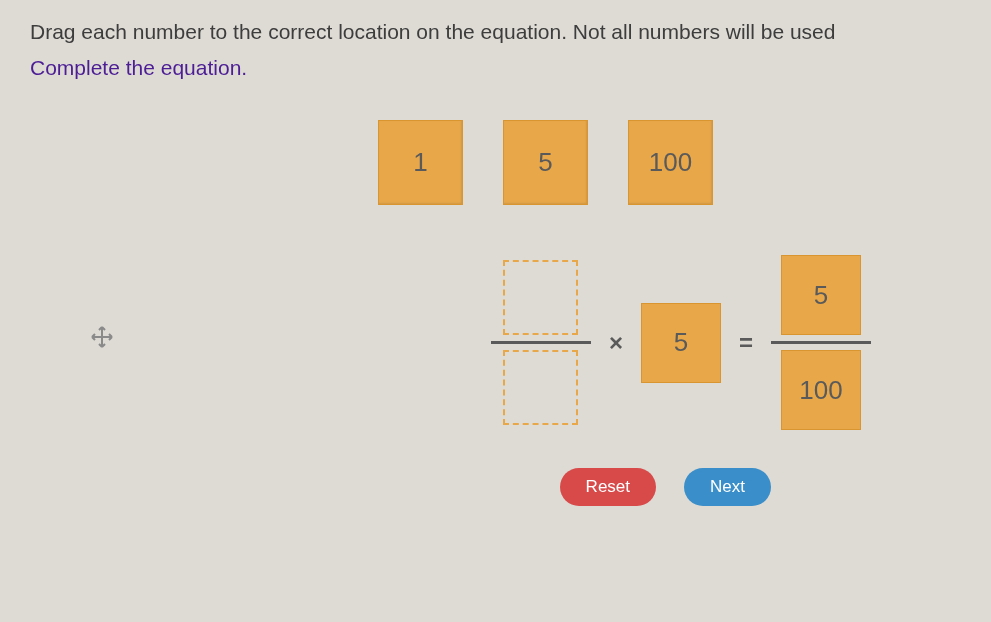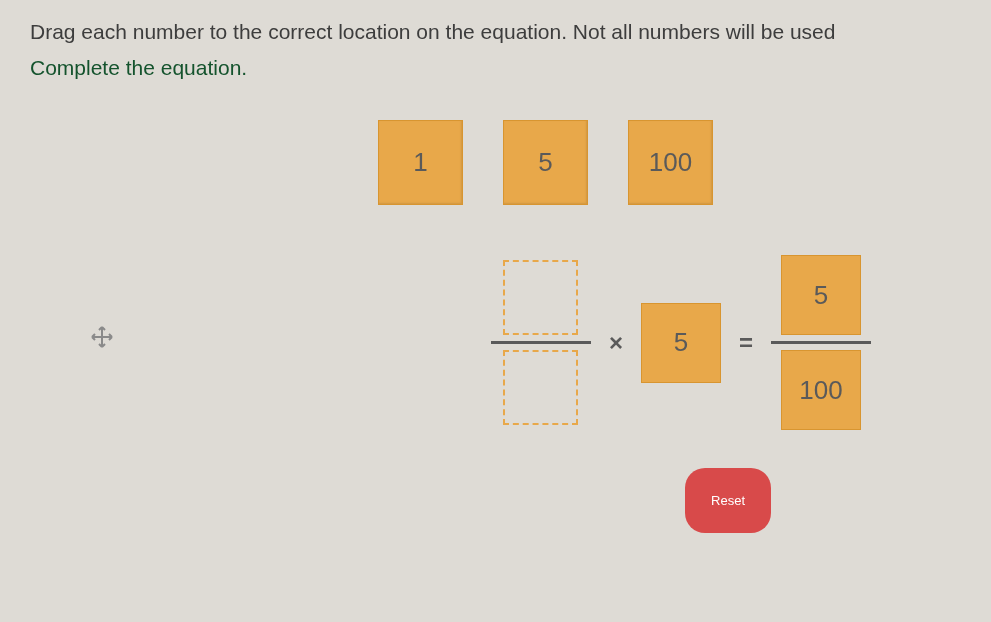--- a/index.html
+++ b/index.html
@@ -16,21 +16,21 @@
       color: #4a4a4a;
       position: relative;
     }
     .instruction-1 {
       font-size: 21px;
       color: #3d3d3d;
       margin-bottom: 12px;
     }
     .instruction-2 {
       font-size: 21px;
-      color: #14532d;
+      color: #4c1d95;
       margin-bottom: 40px;
     }
     .tiles-row {
       display: flex;
       gap: 40px;
       justify-content: center;
       margin-left: 100px;
       margin-bottom: 50px;
     }
     .tile {
@@ -95,25 +95,25 @@
       color: #5a5a5a;
     }
     .buttons-row {
       display: flex;
       gap: 28px;
       justify-content: flex-end;
       margin-right: 190px;
       margin-top: 38px;
     }
     .btn {
-      padding: 25px 26px;
+      padding: 9px 26px;
       border-radius: 20px;
       border: none;
       color: #fff;
-      font-size: 13px;
+      font-size: 17px;
       font-weight: 500;
       cursor: pointer;
       text-align: right;
     }
     .btn-reset {
       background: #d84a4a;
     }
     .btn-next {
       background: #3a8ec9;
     }
@@ -147,13 +147,14 @@
   <div class="op">=</div>
   <div class="fraction">
     <div class="fixed-tile">5</div>
     <div class="fraction-bar"></div>
     <div class="fixed-tile">100</div>
   </div>
 </div>
 
 <div class="buttons-row">
   <button class="btn btn-reset">Reset</button>
+  <button class="btn btn-next">Next</button>
 </div>
 
 </body></html>

